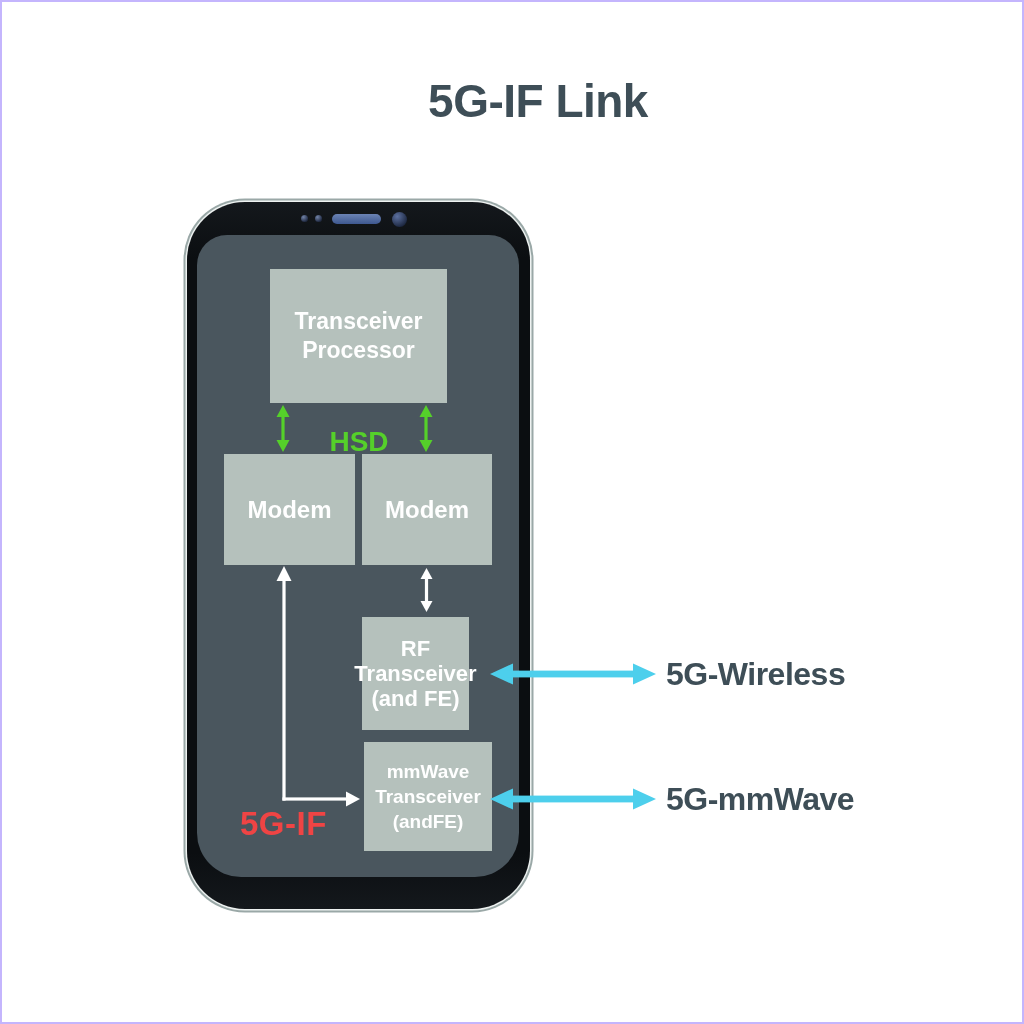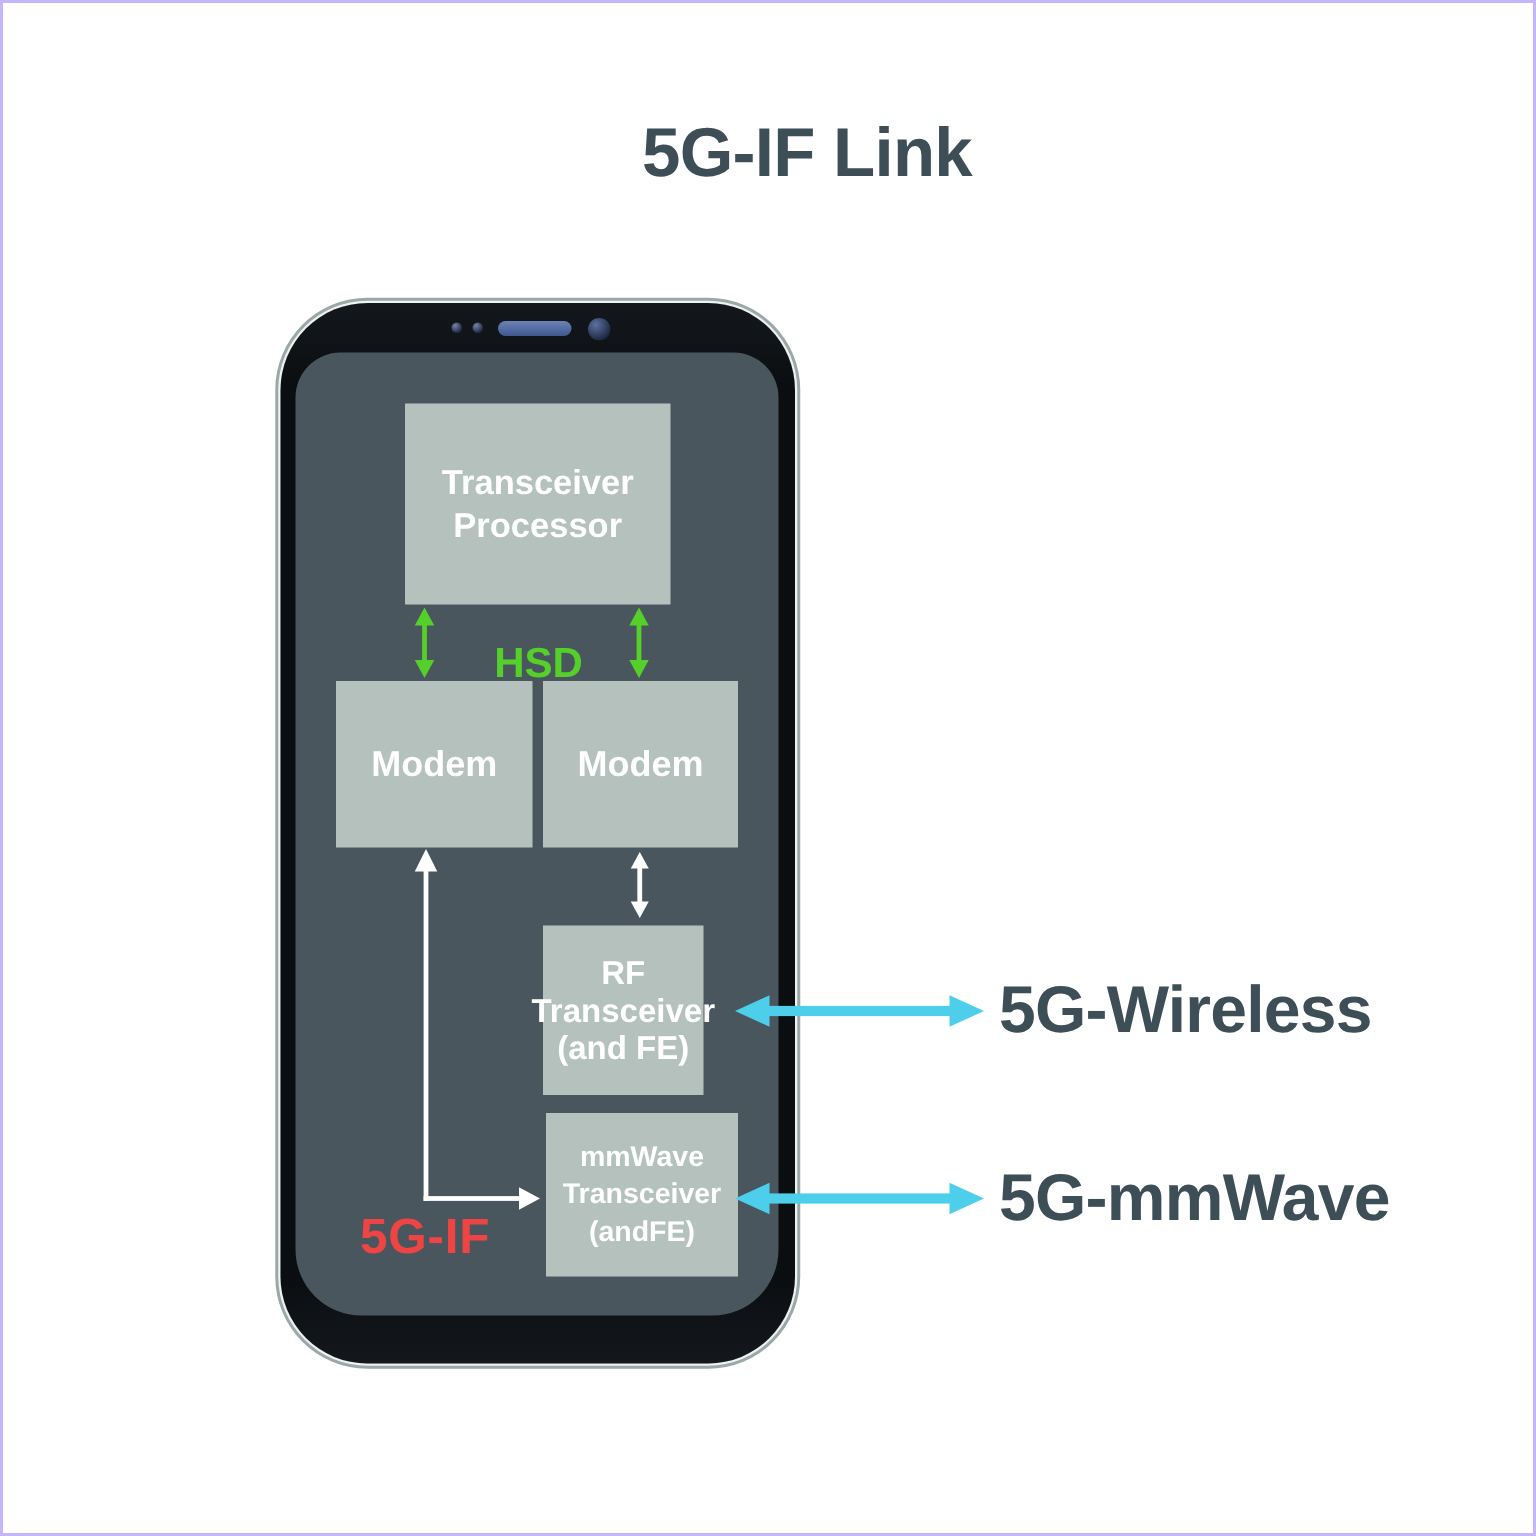--- a/index.html
+++ b/index.html
@@ -47,21 +47,21 @@
   
   .hsd-label{
     position:absolute;left:322px;top:408px;width:70px;text-align:center;
     font-size:28px;font-weight:bold;color:var(--c-green,#55d02a);margin-top:16px;
   }
   .iflink-label{
     position:absolute;left:238px;top:803px;font-size:33px;font-weight:bold;color:#ef4444;
     letter-spacing:0.5px;
   }
   .ext-label{
-    position:absolute;left:664px;font-size:44px;font-weight:bold;
+    position:absolute;left:664px;font-size:32px;font-weight:bold;
     color:var(--c-ink,#3e4e57);letter-spacing:-0.5px;line-height:46px;
   }
   .ext-label.wireless{top:649px;}
   .ext-label.mmwave{top:774px;}
   
   .arrow{position:absolute;}
   .arrow.green{color:var(--c-green,#55d02a);}
   .arrow.white{color:#ffffff;}
   .arrow.cyan{color:var(--c-cyan,#4dcfec);}
   .arrow.hsd-l{left:274px;top:403px;}

